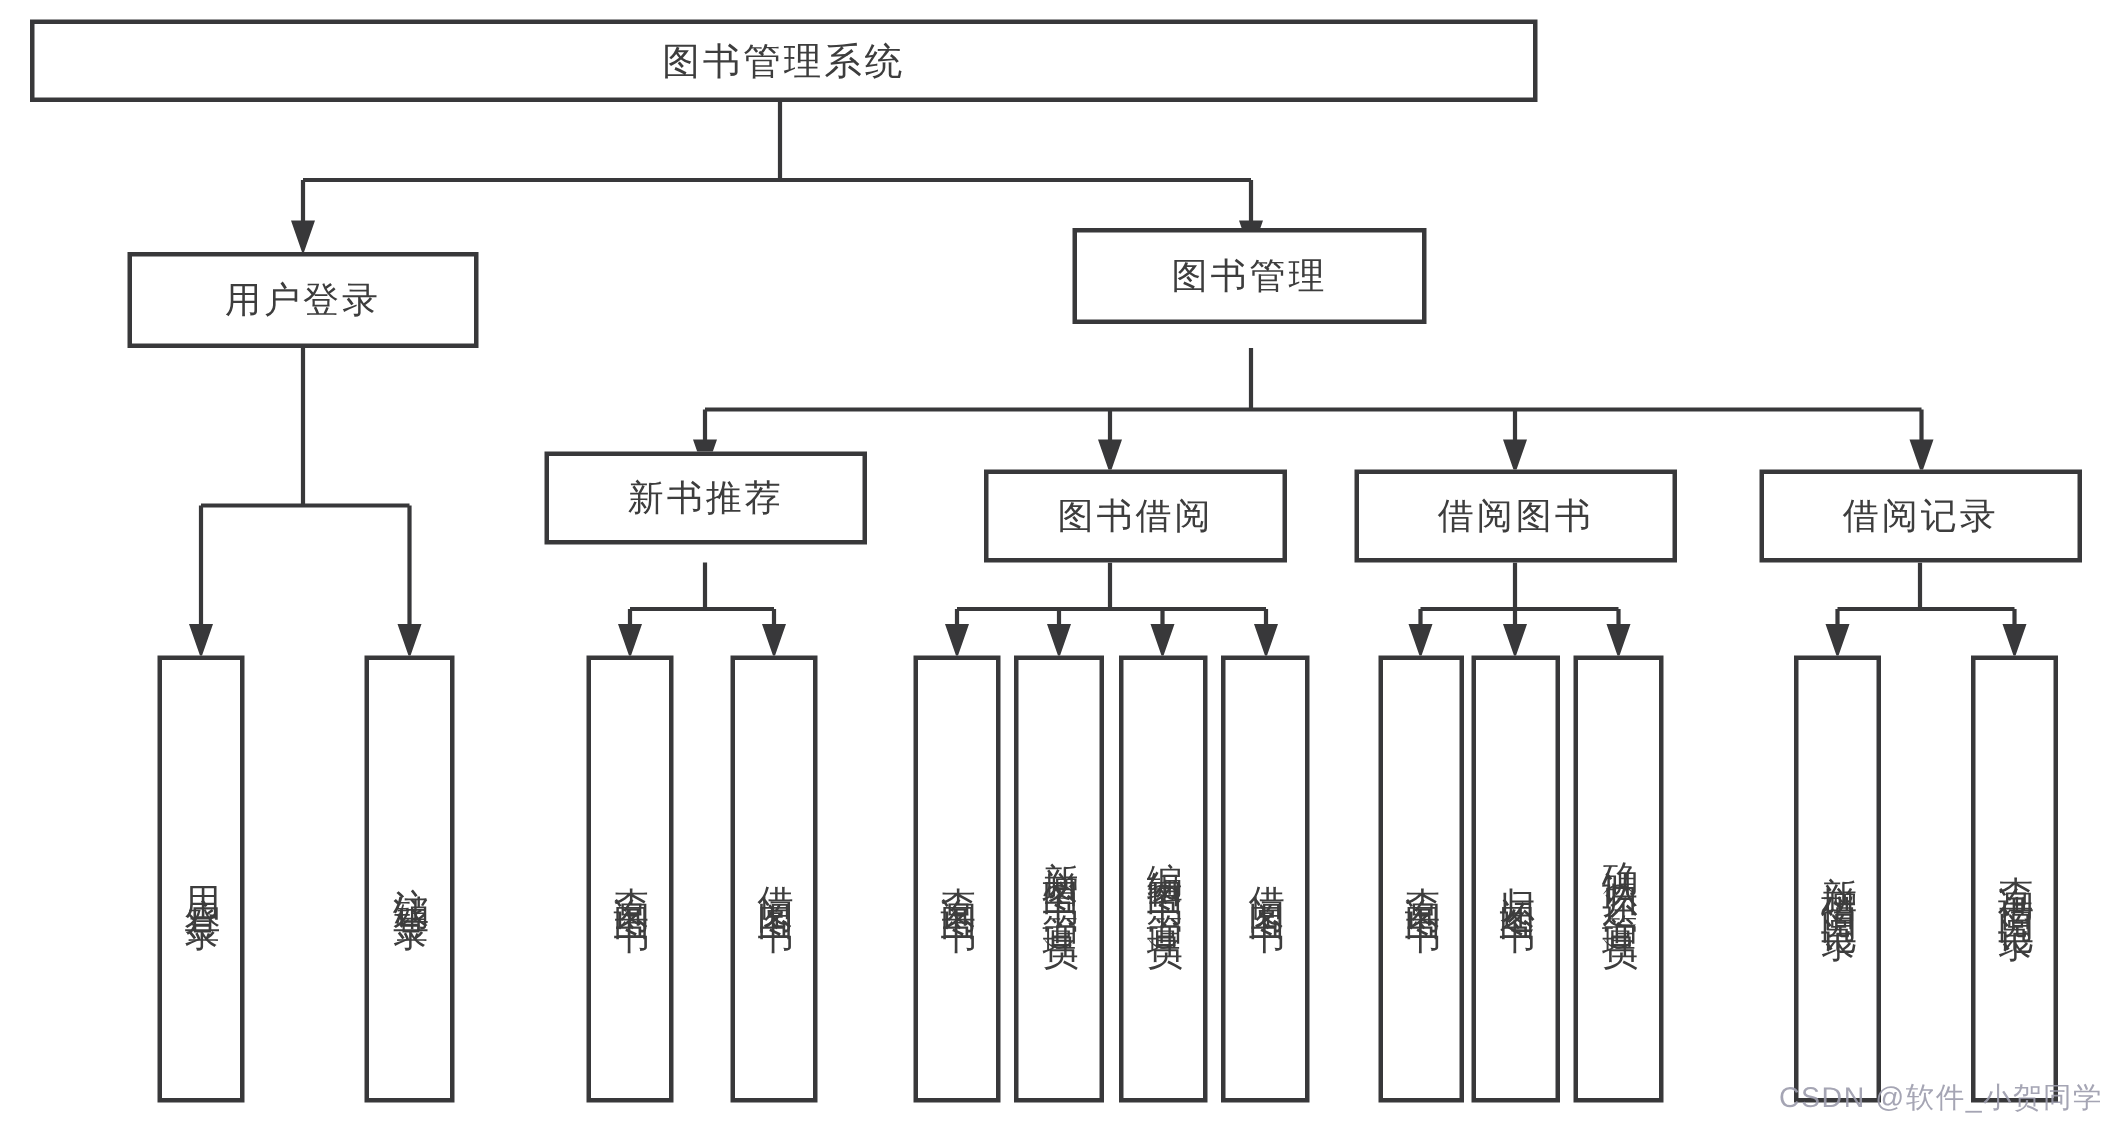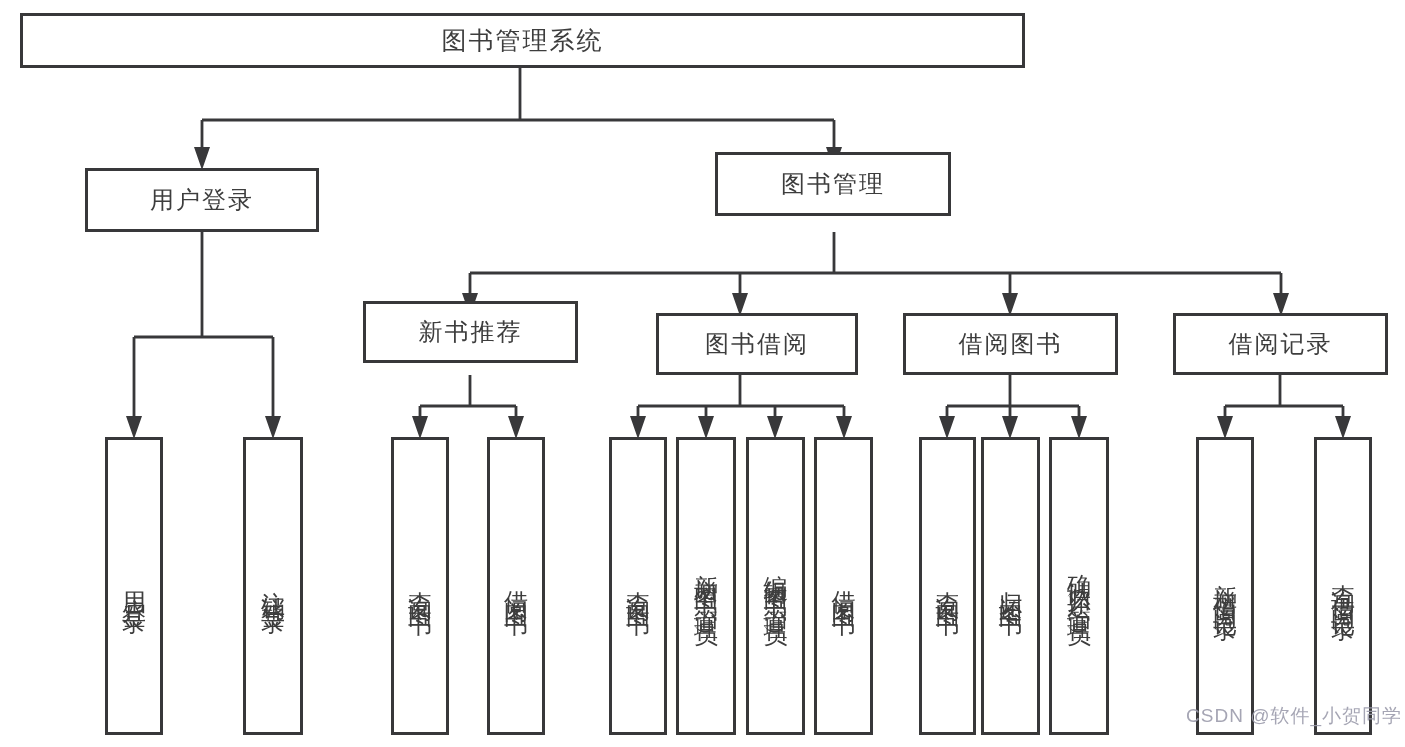--- a/index.html
+++ b/index.html
@@ -22,21 +22,21 @@
   }
   .node .lbl{
     font-size:24px; letter-spacing:2px; color:var(--text); white-space:nowrap;
   }
   .node.root .lbl{font-size:25px;}
   .leaf .lbl{
     writing-mode:vertical-rl; text-orientation:mixed;
     font-size:24px; letter-spacing:7px; line-height:1;
   }
   .watermark{
-    position:absolute; right:3px; bottom:18px;
+    position:absolute; right:3px; bottom:2px;
     font-size:19px; letter-spacing:1px;
     color:var(--watermark); opacity:.9; white-space:nowrap;
   }
 </style>
 </head>
 <body>
 
 <div class="stage">
 
   <svg class="wires" width="1405" height="747" viewBox="0 0 1405 747" aria-hidden="true">

